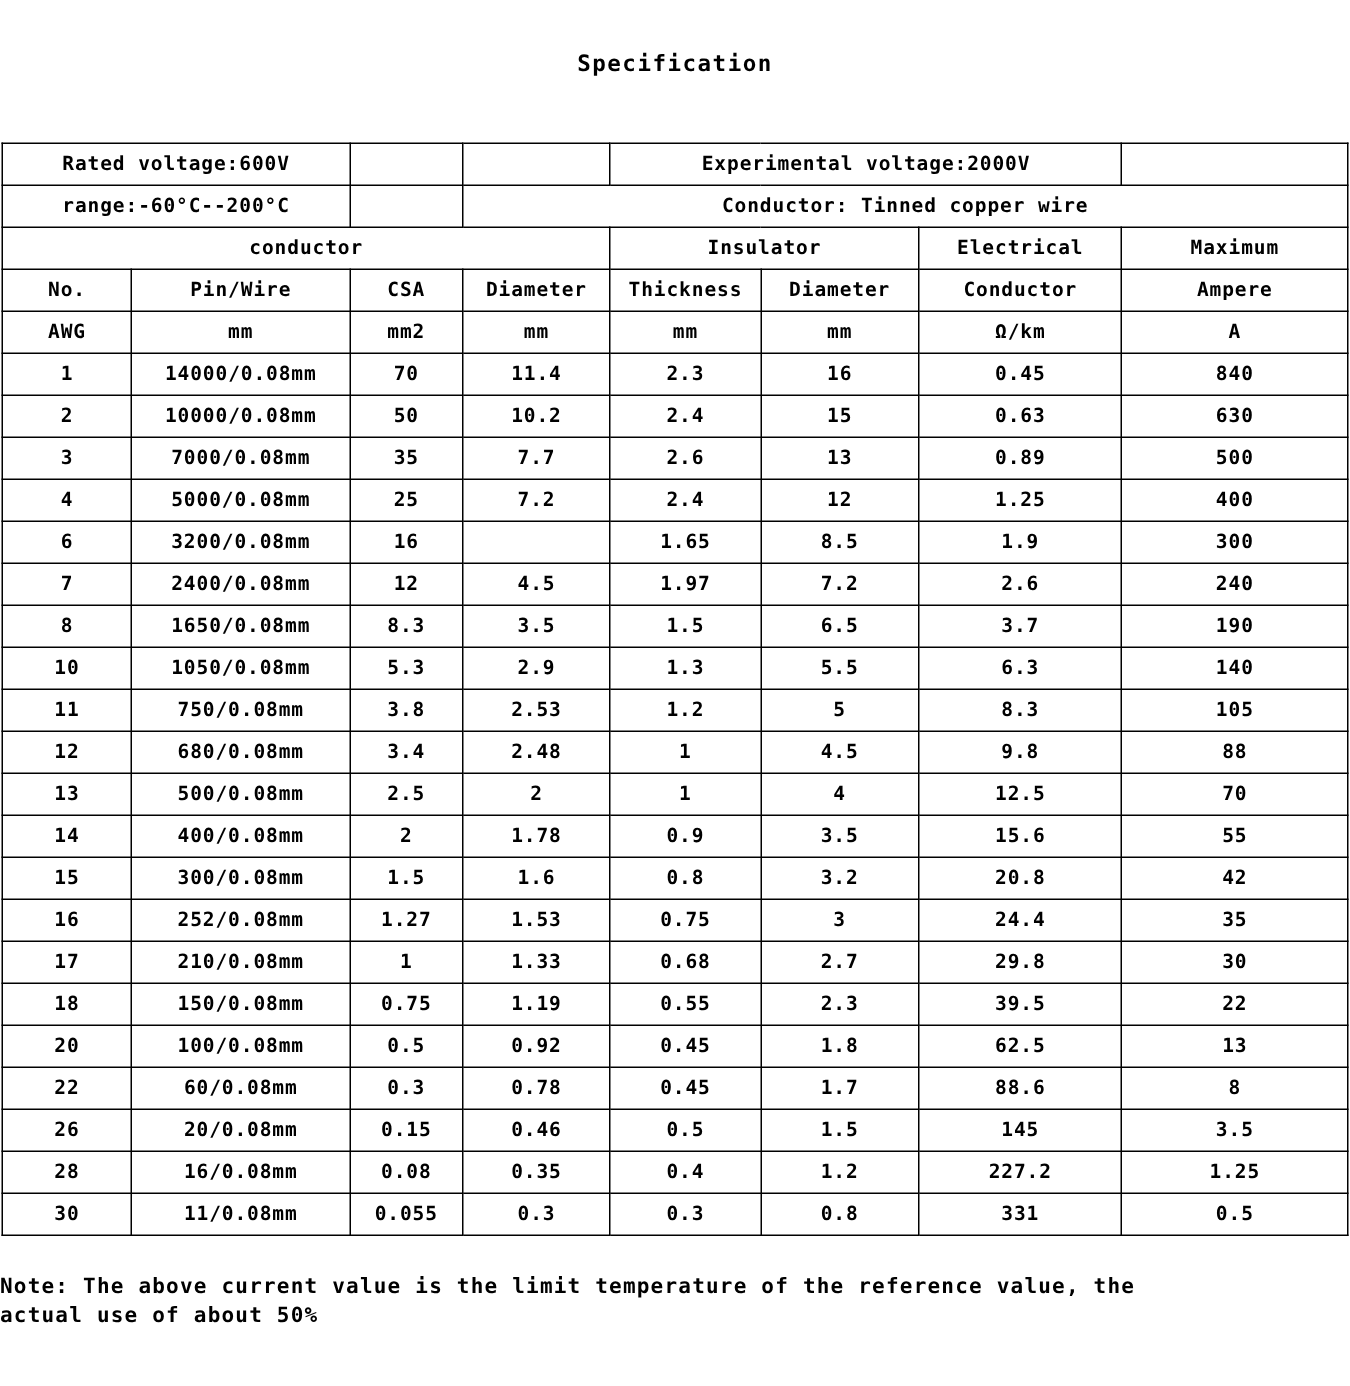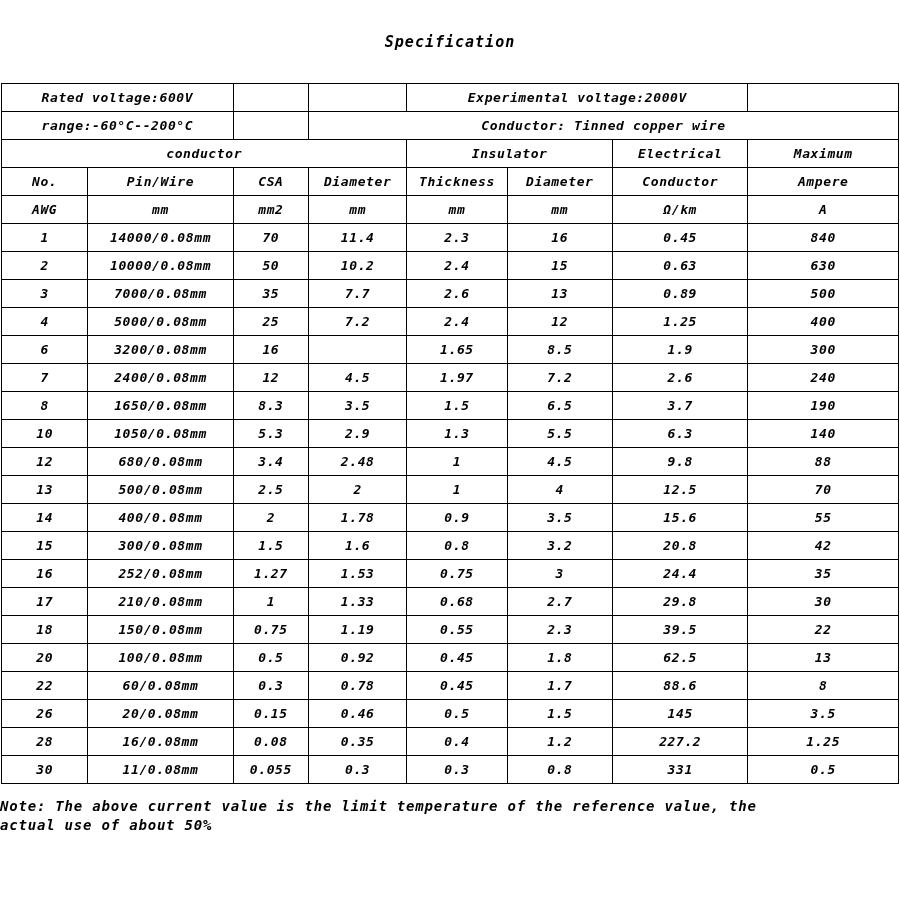--- a/index.html
+++ b/index.html
@@ -12,34 +12,33 @@
     height: 924px;
     font-family: "DejaVu Sans Mono", "Liberation Mono", monospace;
     color: #000000;
     overflow: hidden;
   }
   .sheet {
     width: 900px;
     height: 924px;
     box-sizing: border-box;
     position: relative;
-    font-style: italic;
   }
   .title {
     text-align: center;
     font-size: 15px;
     font-weight: bold;
     letter-spacing: 1px;
     padding-top: 33px;
     padding-bottom: 28px;
   }
   table.spec {
     border-collapse: collapse;
     width: 898px;
-    margin: 4px 1px;
+    margin: 16px 1px;
     table-layout: fixed;
   }
   table.spec td {
     border: 1px solid #000000;
     font-size: 13px;
     font-weight: bold;
     letter-spacing: 0.6px;
     text-align: center;
     height: 27px;
     padding: 0 2px;
@@ -206,20 +205,30 @@
           <td>10</td>
           <td>1050/0.08mm</td>
           <td>5.3</td>
           <td>2.9</td>
           <td>1.3</td>
           <td>5.5</td>
           <td>6.3</td>
           <td>140</td>
         </tr>
         <tr>
+          <td>11</td>
+          <td>750/0.08mm</td>
+          <td>3.8</td>
+          <td>2.53</td>
+          <td>1.2</td>
+          <td>5</td>
+          <td>8.3</td>
+          <td>105</td>
+        </tr>
+        <tr>
           <td>12</td>
           <td>680/0.08mm</td>
           <td>3.4</td>
           <td>2.48</td>
           <td>1</td>
           <td>4.5</td>
           <td>9.8</td>
           <td>88</td>
         </tr>
         <tr>

